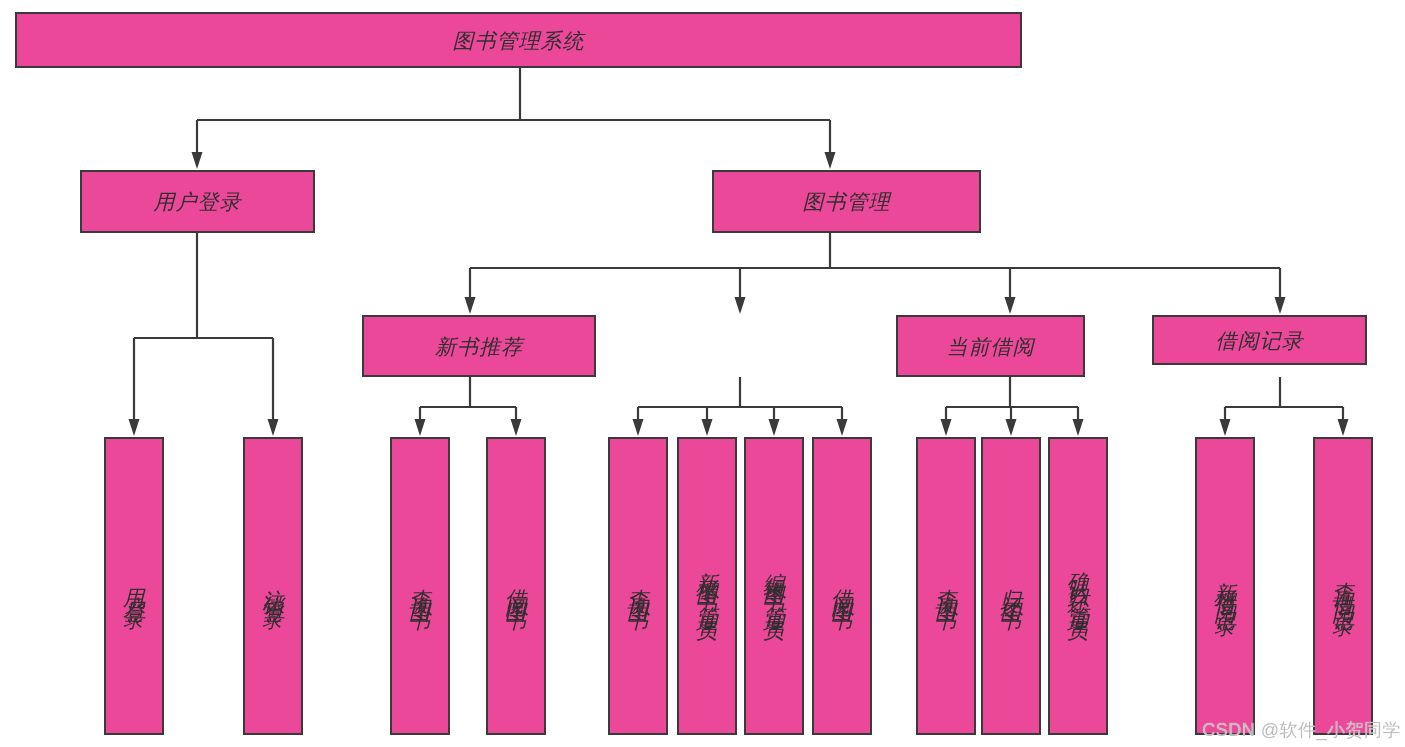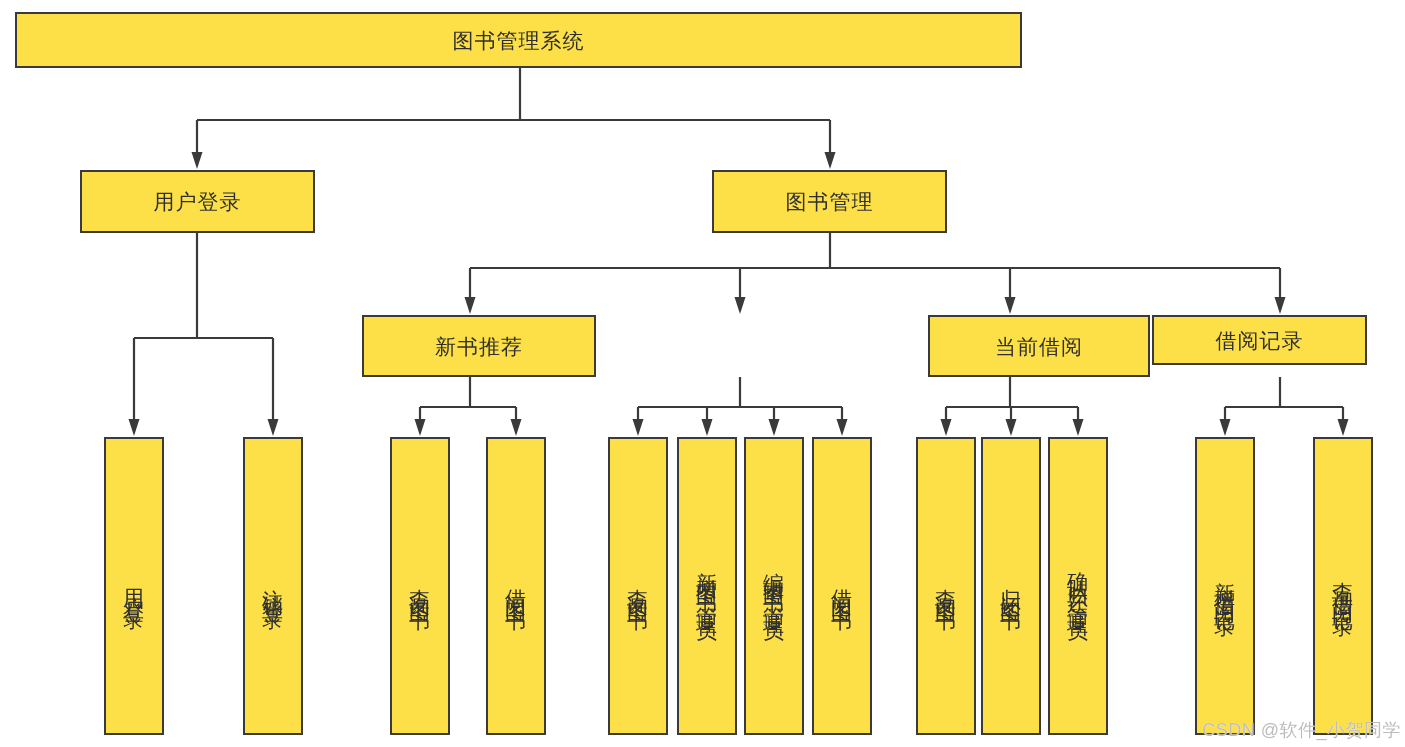--- a/index.html
+++ b/index.html
@@ -16,28 +16,29 @@
   }
   #connectors {
     position: absolute; left: 0; top: 0;
     width: 1405px; height: 747px;
     pointer-events: none;
   }
   .node {
     position: absolute;
     box-sizing: border-box;
     border: 2px solid #3a3a3a;
-    background: #fde047;
+    background: #ec4899;
     color: #2f2f2f;
     display: flex;
     align-items: center;
     justify-content: center;
     font-size: 21px;
     line-height: 1;
     white-space: nowrap;
+    font-style: italic;
   }
   .node.h { letter-spacing: 1px; }
   .node.v {
     writing-mode: vertical-rl;
     text-orientation: mixed;
     letter-spacing: 7px;
     white-space: normal;
   }
   #watermark {
     position: absolute;
@@ -103,24 +104,24 @@
     <g>
       <path d="M1280 377 V407 M1225 407 H1343 M1225 407 V421 M1343 407 V421"></path>
       <polygon points="1219.5,419 1230.5,419 1225,436"></polygon>
       <polygon points="1337.5,419 1348.5,419 1343,436"></polygon>
     </g>
   </svg>
 
   <div class="node h" style="left:15px; top:12px; width:1007px; height:56px">图书管理系统</div>
 
   <div class="node h" style="left:80px; top:170px; width:235px; height:63px">用户登录</div>
-  <div class="node h" style="left:712px; top:170px; width:235px; height:63px">图书管理</div>
+  <div class="node h" style="left:712px; top:170px; width:269px; height:63px">图书管理</div>
 
   <div class="node h" style="left:362px; top:315px; width:234px; height:62px">新书推荐</div>
-  <div class="node h" style="left:928px; top:315px; width:222px; height:62px">当前借阅</div>
+  <div class="node h" style="left:896px; top:315px; width:189px; height:62px">当前借阅</div>
   <div class="node h" style="left:1152px; top:315px; width:215px; height:50px">借阅记录</div>
 
   <div class="node v" style="left:104px; top:437px; width:60px; height:298px">用户登录</div>
   <div class="node v" style="left:243px; top:437px; width:60px; height:298px">注销登录</div>
 
   <div class="node v" style="left:390px; top:437px; width:60px; height:298px">查询图书</div>
   <div class="node v" style="left:486px; top:437px; width:60px; height:298px">借阅图书</div>
 
   <div class="node v" style="left:608px; top:437px; width:60px; height:298px">查询图书</div>
   <div class="node v" style="left:677px; top:437px; width:60px; height:298px">新增图书（管理员）</div>

